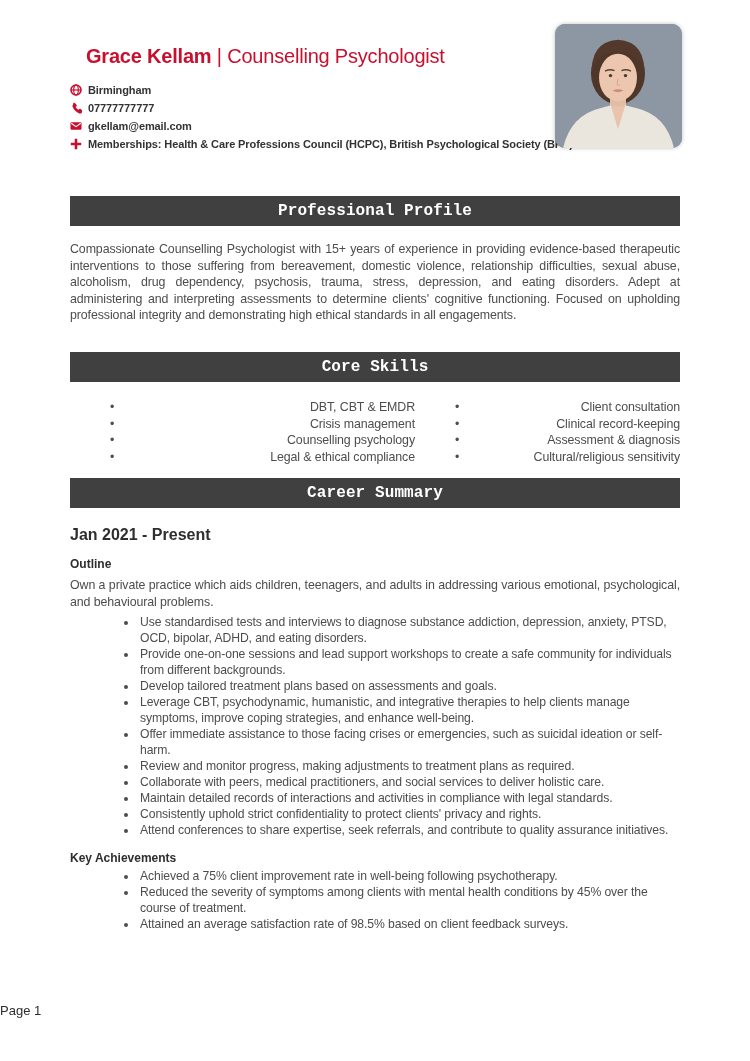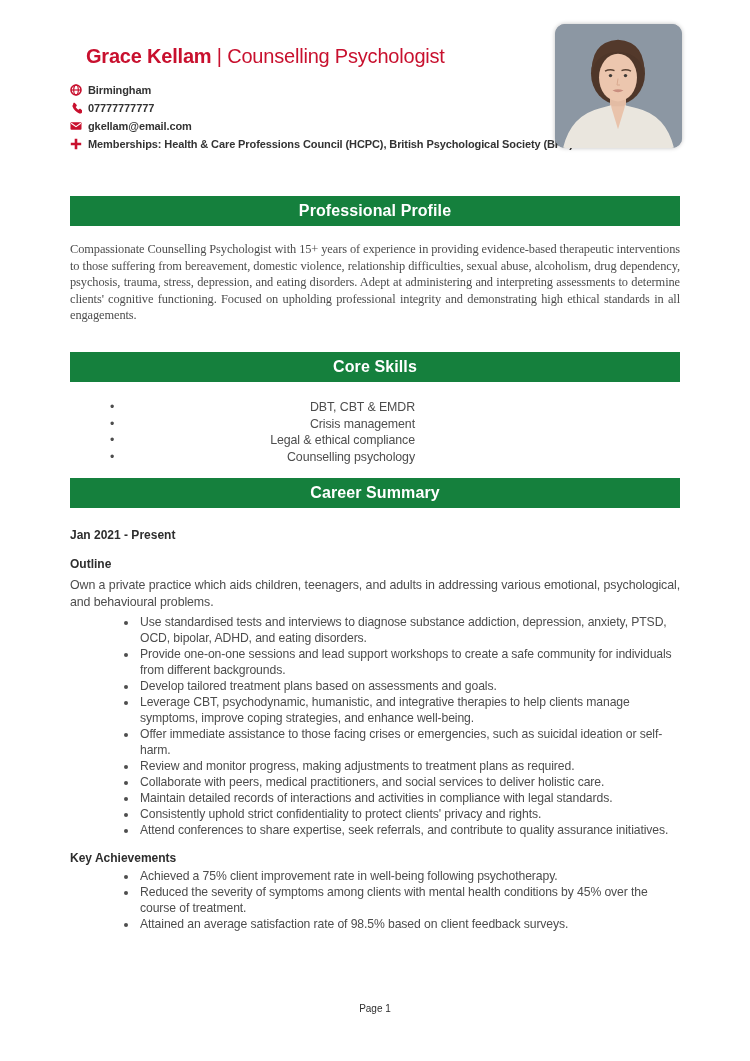--- a/index.html
+++ b/index.html
@@ -23,51 +23,51 @@
   
   .photo {
     position:absolute; left:555px; top:24px; width:127px; height:124px;
     border-radius:10px; overflow:hidden; background:#8C97A3;
     box-shadow:0 0 4px rgba(0,0,0,0.25);
   }
   .photo svg { display:block; width:100%; height:100%; }
 
   
   .banner {
-    background:#15803d; color:#ffffff; height:30px;
+    background:#404040; color:#ffffff; height:30px;
     display:flex; align-items:center; justify-content:center;
-    font-weight:bold; font-size:16px; letter-spacing:0.1px;
+    font-weight:bold; font-size:16px; letter-spacing:0.1px;font-family:Liberation Mono, monospace;
   }
   .banner.profile { margin-top:40px; }
   .banner.skills  { margin-top:28px; }
   .banner.career  { margin-top:13px; }
 
   
   .body-text { font-size:12.4px; line-height:16.6px; color:#4d4d4d; letter-spacing:-0.1px; text-align:justify; margin:0; }
-  .profile-text { margin-top:15px;font-family:Liberation Serif, serif; }
+  .profile-text { margin-top:15px; }
 
   
   .skills-grid { display:grid; grid-template-columns:345px 1fr; margin-top:17px; }
   .skills-grid ul { list-style:none; margin:0; padding:0 0 0 40px;text-align:right; }
   .skills-grid li { font-size:12.4px; line-height:16.6px; color:#4d4d4d; letter-spacing:-0.1px; position:relative; padding-left:14px; }
   .skills-grid li::before { content:"•"; position:absolute; left:0; color:#4d4d4d; }
 
   
   .job-header { display:flex; margin-top:19px; }
-  .job-dates { width:205px; flex:0 0 205px; font-size:12px; font-weight:bold; color:#2e2e2e; line-height:16px; }
+  .job-dates { width:205px; flex:0 0 205px; font-size:16px; font-weight:bold; color:#2e2e2e; line-height:16px; }
   .job-org { font-size:12px; font-weight:bold; color:#2e2e2e; line-height:16px; }
   .sub-label { margin-top:14px; font-size:12px; font-weight:bold; color:#2e2e2e; line-height:14px; }
   .outline-text { margin-top:6px; }
   .bullets { list-style:disc outside; margin:3px 0 0 0; padding-left:68px; }
   .bullets li { font-size:12.2px; line-height:16px; color:#4d4d4d; letter-spacing:-0.1px; padding-left:2px; }
   .resp-label { margin-top:17px; }
   .ach-label { margin-top:13px; }
 
   
-  .footer { position:absolute; left:0; top:1003px; width:100%; text-align:center; font-size:10px; color:#2e2e2e; }
+  .footer { position:absolute; left:0; top:1003px; width:100%; font-size:13px; color:#2e2e2e; }
 </style>
 </head>
 <body>
 
 <div class="page">
 
   <div class="photo">
     <svg viewBox="0 0 127 125" preserveAspectRatio="none">
       <rect width="127" height="125" fill="#8C97A3"></rect>
       <ellipse cx="63" cy="50" rx="27" ry="31" fill="#4E3629"></ellipse>
@@ -131,22 +131,28 @@
     </div>
     <p class="body-text profile-text">Compassionate Counselling Psychologist with 15+ years of experience in providing evidence-based therapeutic interventions to those suffering from bereavement, domestic violence, relationship difficulties, sexual abuse, alcoholism, drug dependency, psychosis, trauma, stress, depression, and eating disorders. Adept at administering and interpreting assessments to determine clients' cognitive functioning. Focused on upholding professional integrity and demonstrating high ethical standards in all engagements.</p>
 
     <div class="banner skills">
       <span>Core Skills</span>
     </div>
     <div class="skills-grid">
       <ul>
         <li>DBT, CBT &amp; EMDR</li>
         <li>Crisis management</li>
+        <li>Counselling psychology</li>
         <li>Legal &amp; ethical compliance</li>
-        <li>Counselling psychology</li>
+      </ul>
+      <ul>
+        <li>Client consultation</li>
+        <li>Clinical record-keeping</li>
+        <li>Assessment &amp; diagnosis</li>
+        <li>Cultural/religious sensitivity</li>
       </ul>
     </div>
 
     <div class="banner career">
       <span>Career Summary</span>
     </div>
 
     <div class="job-header">
       <div class="job-dates">Jan 2021 - Present</div>
     </div>

